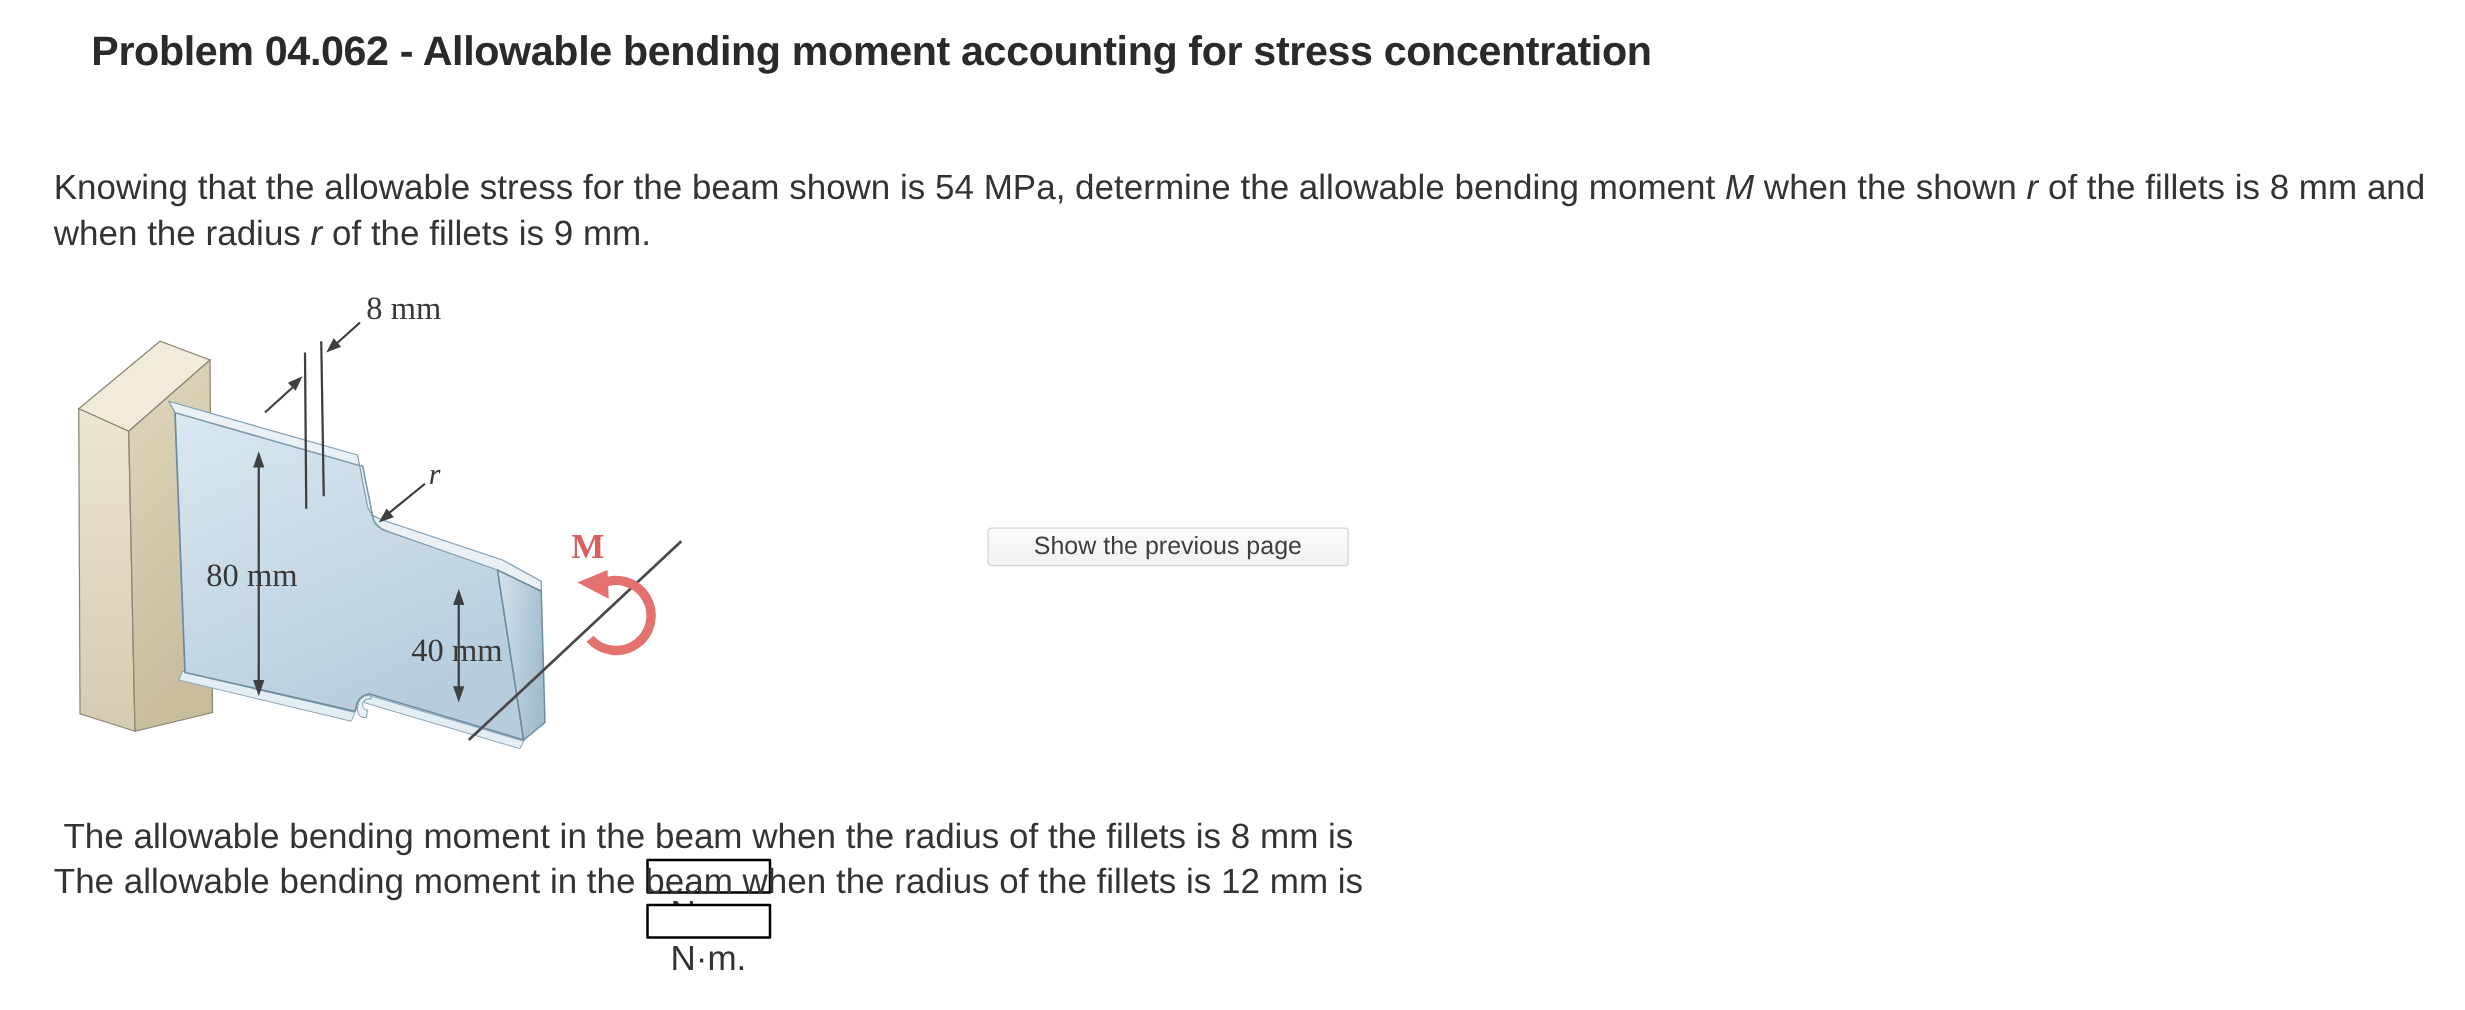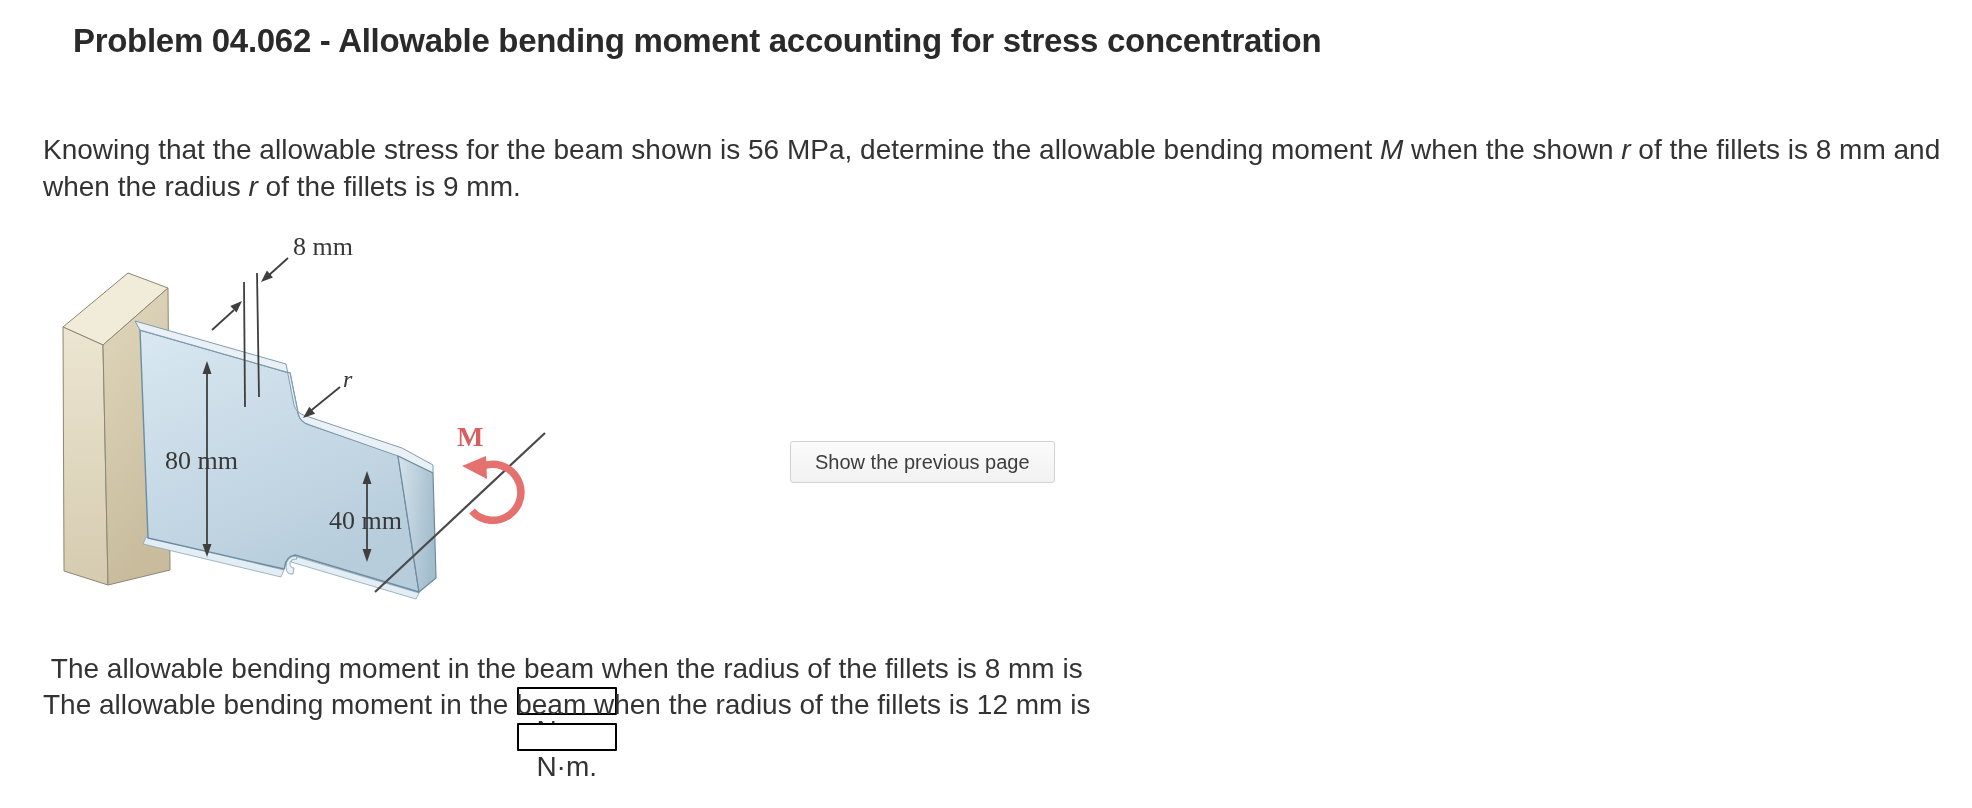--- a/index.html
+++ b/index.html
@@ -11,21 +11,21 @@
     position:absolute; left:43px; top:22px;
     font-size:33px; font-weight:bold; color:#2a2a2a; letter-spacing:-0.3px;margin-left:30px;
   }
   .problem {
     position:absolute; left:43px; top:131px; width:1898px;
     font-size:28px; line-height:37px; color:#333;
   }
   .math { font-style:italic; }
   .figure-wrap { position:absolute; left:50px; top:215px; width:520px; height:400px;text-align:center; }
   .prev-btn {
-    position:absolute; left:790px; top:441px; height:42px; padding:0 24px;
+    position:absolute; left:790px; top:422px; height:31px; padding:0 36px;
     background:linear-gradient(#fbfbfb,#f2f2f2);
     border:1px solid #d2d2d2; border-radius:3px;
     font-family:"Liberation Sans", sans-serif; font-size:20px; color:#3d3d3d;
     cursor:pointer;
   }
   .answers { position:absolute; left:43px; top:653px; font-size:28px; color:#333; }
   .answer-row { display:flex; align-items:center; height:36px; white-space:pre;flex-direction:column; }
   .answer-input {
     width:88px; height:24px; border:2px solid #000; border-radius:1px;
     margin:2px 9px 0 10px; background:#fff; font-size:22px; padding:0 4px;
@@ -35,21 +35,21 @@
   .dim-text-i { font-family:"Liberation Serif", serif; font-size:24px; font-style:italic; fill:#383838; }
   .m-text { font-family:"Liberation Serif", serif; font-size:28px; font-weight:bold; }
 </style>
 </head>
 <body>
 
 <div class="page">
 
   <div class="title">Problem 04.062 - Allowable bending moment accounting for stress concentration</div>
 
-  <div class="problem"><span>Knowing that the allowable stress for the beam shown is 56 MPa, determine the allowable bending moment </span><span class="math">M</span><span> when the shown </span><span class="math">r</span><span> of the fillets is 8 mm and when the radius </span><span class="math">r</span><span> of the fillets is 9 mm.</span></div>
+  <div class="problem"><span>Knowing that the allowable stress for the beam shown is 54 MPa, determine the allowable bending moment </span><span class="math">M</span><span> when the shown </span><span class="math">r</span><span> of the fillets is 8 mm and when the radius </span><span class="math">r</span><span> of the fillets is 9 mm.</span></div>
 
   <div class="figure-wrap">
     <svg width="520" height="400" viewBox="0 0 520 400">
       <defs>
         <linearGradient id="wallFrontG" x1="0" y1="0" x2="0.25" y2="1">
           <stop offset="0" stop-color="#e0d7bd"></stop>
             <stop offset="1" stop-color="#c8bc9d"></stop>
         </linearGradient>
         <linearGradient id="wallLeftG" x1="0" y1="0" x2="0" y2="1">
           <stop offset="0" stop-color="#ece5d1"></stop>

